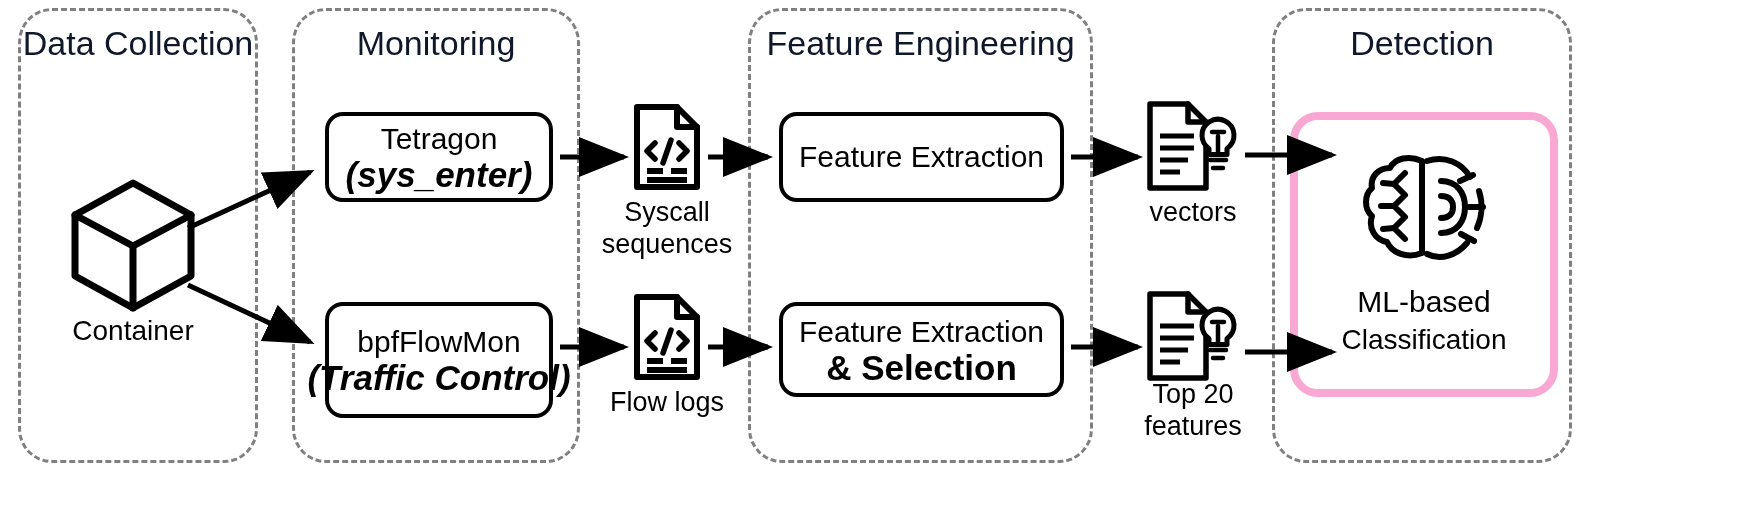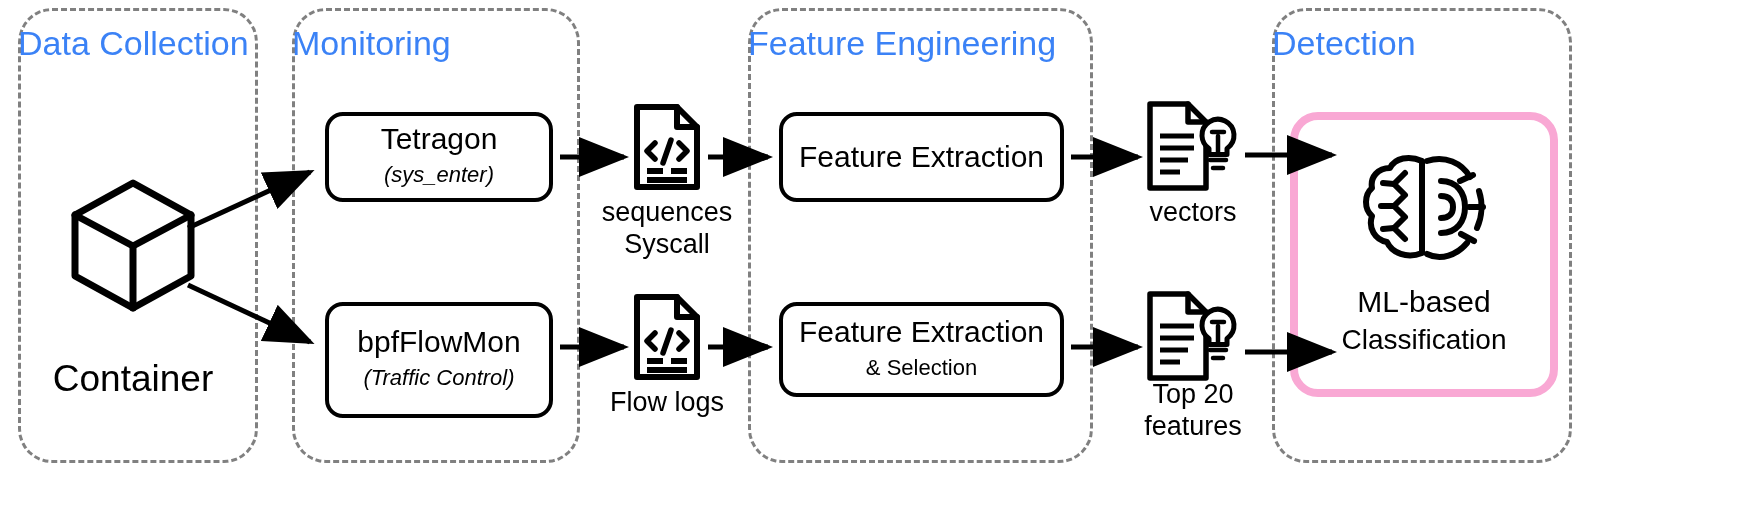--- a/index.html
+++ b/index.html
@@ -15,41 +15,42 @@
   .group{
     position:absolute;
     border:3px dashed #808080;
     border-radius:34px;
     box-sizing:border-box;
     background:transparent;
   }
   .group-title{
     position:absolute;
     width:100%;
+    text-align:center;
     font-size:34px;
     line-height:40px;
-    color:#3b82f6;
+    color:#0f172a;
     white-space:nowrap;
   }
 
   
   .pbox{
     position:absolute;
     border:4px solid #000;
     border-radius:18px;
     box-sizing:border-box;
     background:#fff;
     display:flex;
     flex-direction:column;
     align-items:center;
     justify-content:center;
     text-align:center;
   }
   .pbox .l1{font-size:30px;line-height:36px;white-space:nowrap;}
-  .pbox .l2{font-size:22px;line-height:36px;white-space:nowrap;}
+  .pbox .l2{font-size:35px;line-height:36px;white-space:nowrap;font-weight:bold;}
   .pbox .l2.ital{font-style:italic;}
 
   .bigbox{
     position:absolute;
     border:8px solid #f9a8d4;
     border-radius:28px;
     box-sizing:border-box;
     background:#fff;
     display:flex;flex-direction:column;align-items:center;justify-content:center;
   }
@@ -85,21 +86,21 @@
 
   <div class="icon" style="left:68px;top:178px;width:130px;height:135px;">
     <svg width="130" height="135" viewBox="0 0 130 135">
       <g fill="none" stroke="#000" stroke-width="7" stroke-linejoin="round" stroke-linecap="round">
         <path d="M65 5 L123 37 L123 98 L65 130 L7 98 L7 37 Z"></path>
         <path d="M7 37 L65 68 L123 37"></path>
         <path d="M65 68 L65 130"></path>
       </g>
     </svg>
   </div>
-  <div class="cap" style="left:28px;top:315px;width:210px;font-size:37px;margin-top:48px;">
+  <div class="cap" style="left:28px;top:315px;width:210px;font-size:28px;">
     <span class="ln">Container</span>
   </div>
 
   <div class="pbox" style="left:325px;top:112px;width:228px;height:90px;">
     <span class="l1">Tetragon</span>
     <span class="l2 ital">(sys_enter)</span>
   </div>
 
   <div class="pbox" style="left:325px;top:302px;width:228px;height:116px;">
     <span class="l1">bpfFlowMon</span>
@@ -118,22 +119,22 @@
         <path d="M38 37 L30 60"></path>
       </g>
       <g stroke="#000" stroke-width="6" stroke-linecap="butt">
         <line x1="14" y1="68" x2="30" y2="68"></line>
         <line x1="38" y1="68" x2="54" y2="68"></line>
         <line x1="14" y1="77" x2="54" y2="77"></line>
       </g>
     </svg>
   </div>
   <div class="cap" style="left:592px;top:196px;width:150px;">
+    <span class="ln">Syscall</span>
     <span class="ln">sequences</span>
-    <span class="ln">Syscall</span>
   </div>
 
   <div class="icon" style="left:633px;top:293px;width:68px;height:88px;">
     <svg width="68" height="88" viewBox="0 0 68 88">
       <g fill="none" stroke="#000" stroke-width="6" stroke-linejoin="round" stroke-linecap="round">
         <path d="M4 4 L44 4 L64 24 L64 84 L4 84 Z"></path>
         <path d="M44 4 L44 24 L64 24"></path>
       </g>
       <g fill="none" stroke="#000" stroke-width="5.5" stroke-linecap="round" stroke-linejoin="round">
         <path d="M22 40 L14 48 L22 56"></path>

